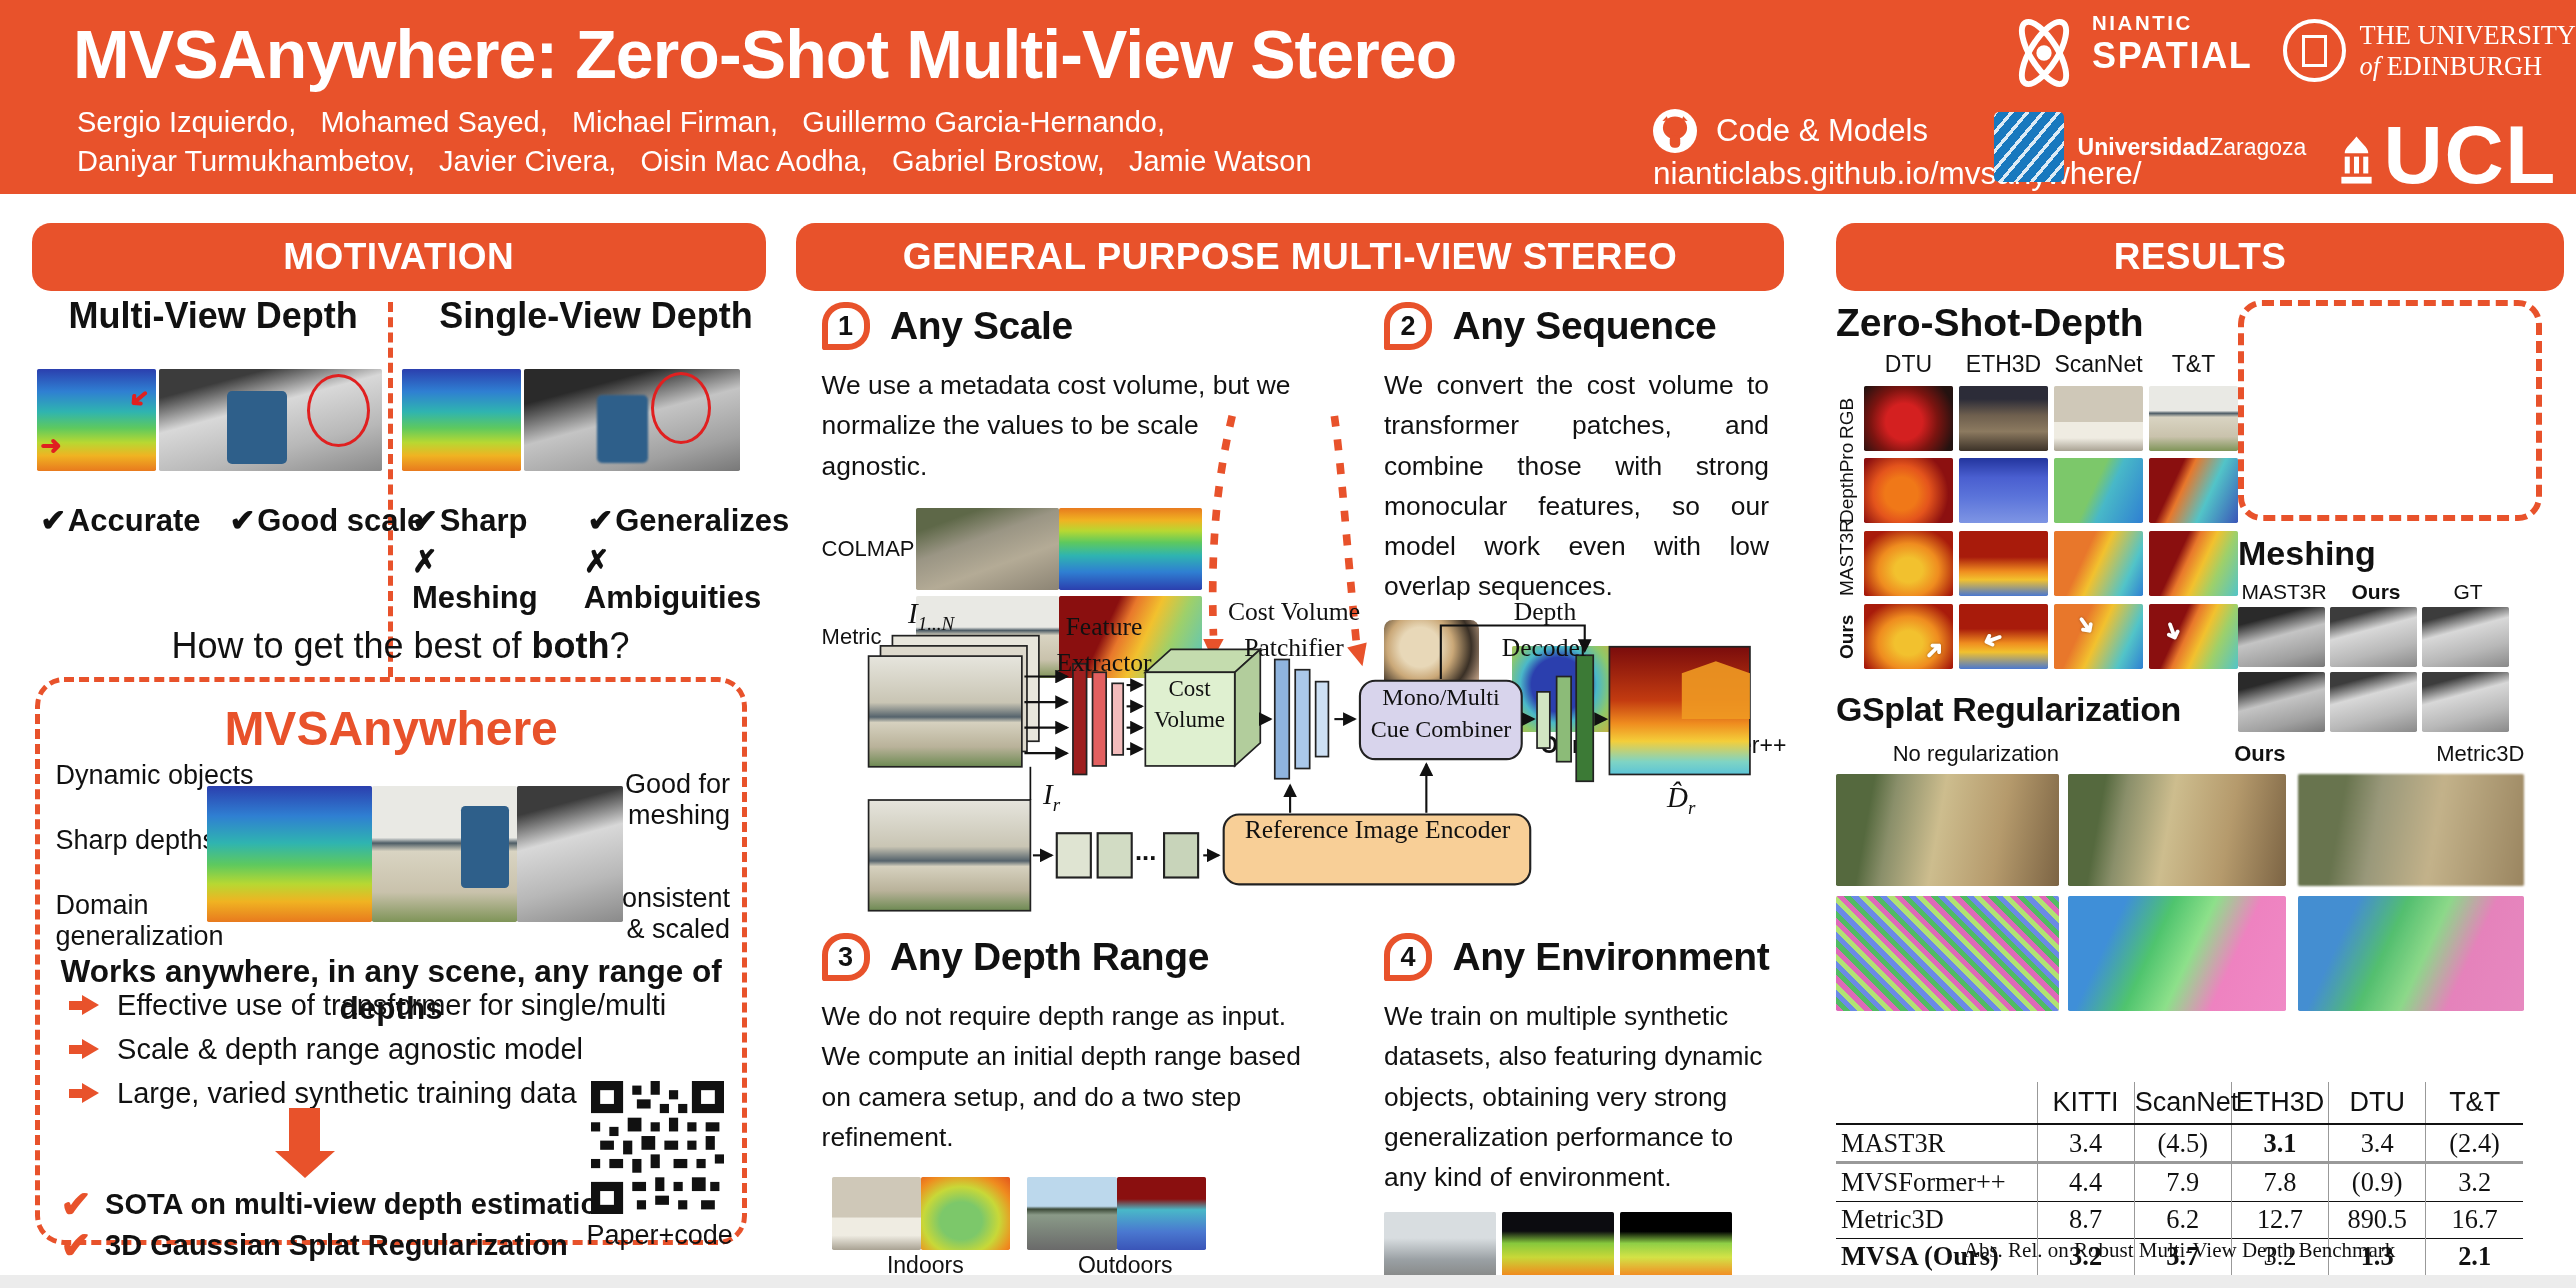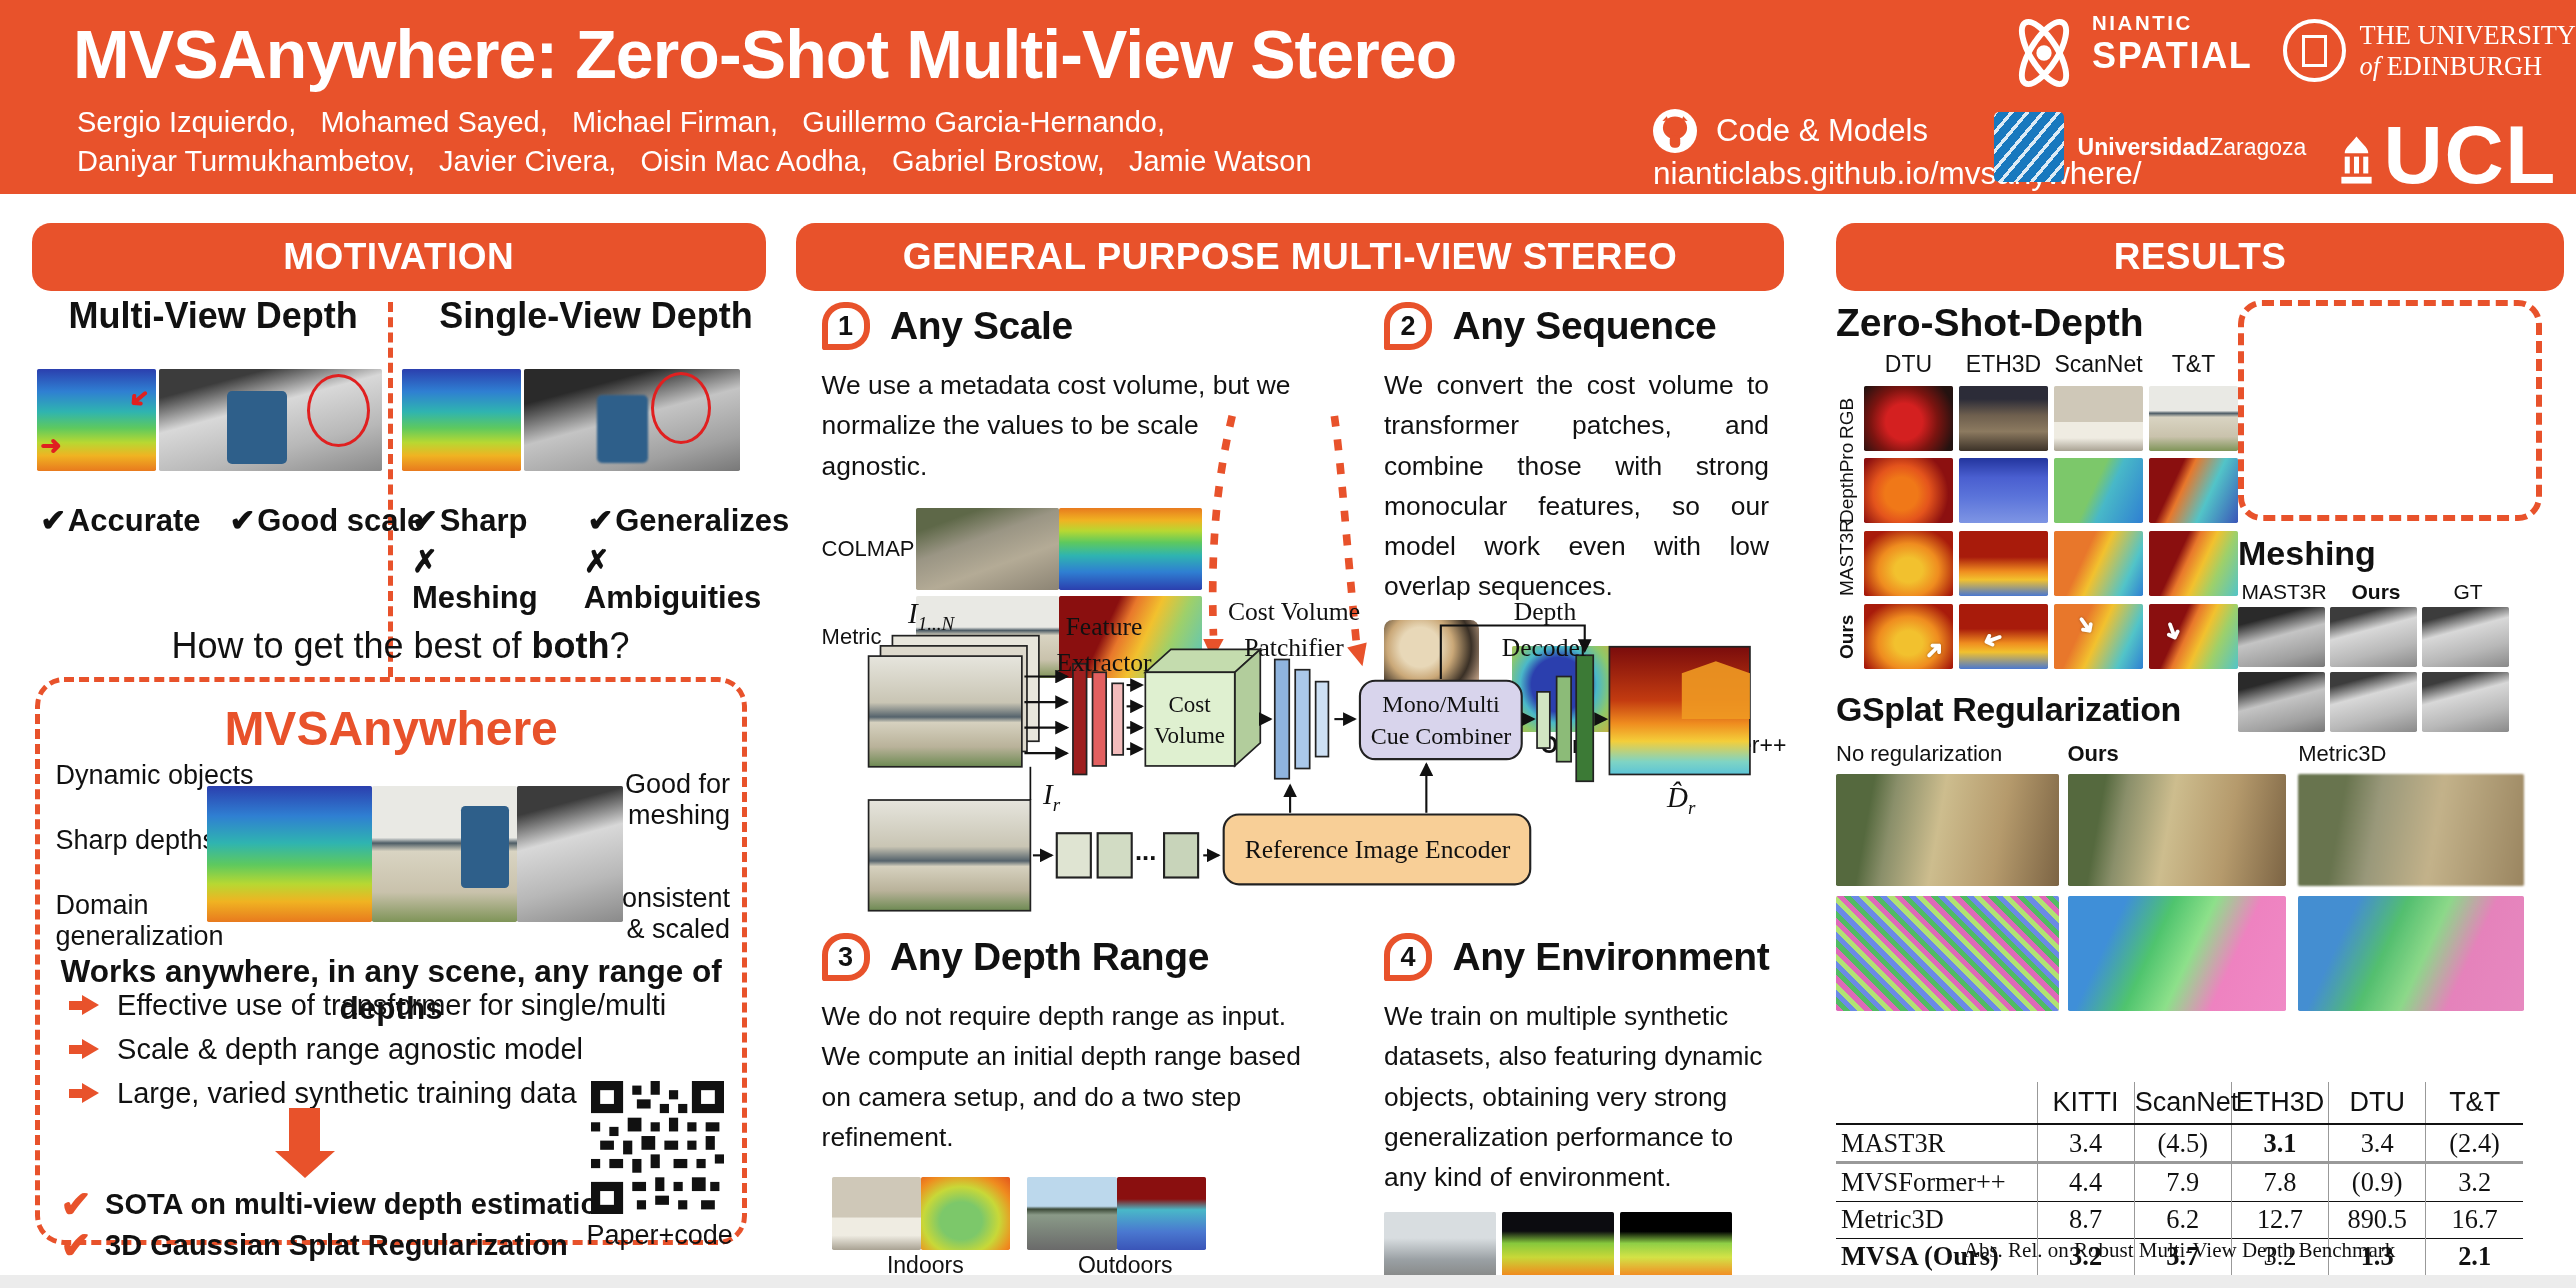--- a/index.html
+++ b/index.html
@@ -59,33 +59,33 @@
   .sec-head{display:flex;align-items:center;gap:20.4px}
   .badge{width:48px;height:48px;border:6px solid var(--orange);border-radius:22px 22px 22px 2.6px;display:flex;align-items:center;justify-content:center;font-size:27px;font-weight:800}
   .sec-title{font-size:39px;font-weight:800;letter-spacing:-0.4px}
   .sec-text{font-size:26.4px;line-height:1.52;margin-top:15.3px}
   .j{text-align:justify}
   .figrow{display:flex;align-items:center}
   .figlab{font-size:22px}
   .cap{font-size:23px;text-align:center}
   .cap.b{font-weight:800}
   .dg-lab{font-family:var(--serif);font-size:25.6px;text-align:center;line-height:36px}
-  .dg-box-lab{font-family:var(--serif);display:flex;flex-direction:column;align-items:center;justify-content:center;text-align:center}
+  .dg-box-lab{font-family:var(--serif);display:flex;flex-direction:column;align-items:center;text-align:center}
   .mathlab{font-family:var(--serif);font-style:italic;font-size:29px}
   .mathlab sub{font-size:19px}
   
   .r-h1{font-size:39px;font-weight:800}
   .r-h2{font-size:34px;font-weight:800}
   .zs-grid{left:0;top:128px;display:grid;grid-template-columns:22px repeat(4,89px);column-gap:6px;row-gap:7.7px;align-items:center}
   .zs-col{font-size:23px;text-align:center}
   .zs-row{writing-mode:vertical-rl;transform:rotate(180deg);font-size:19px;text-align:center;height:65px}
   .zs-cell{width:89px;height:65px}
   .dashed-box{left:402px;top:77px;width:304px;height:221px;border:6px dashed var(--orange);border-radius:24px}
   .mesh-lab{font-size:21px;text-align:center}
-  .gs-lab{font-size:22px;text-align:left}
+  .gs-lab{font-size:22px;text-align:right}
   .bench{border-collapse:collapse;table-layout:fixed;width:687px;font-family:var(--serif)}
   .bench th{font-family:var(--sans);font-weight:400;font-size:27px;padding:5.1px 0}
   .bench td{font-size:26.4px;text-align:center;padding:2.6px 0}
   .bench td:first-child{text-align:left;padding-left:5.1px}
   .bench th+th,.bench td+td{border-left:1.7px solid #999}
   .bench tr.h{border-bottom:2.6px solid #111}
   .bench tr.r1{border-bottom:3.4px solid #999}
   .bench tr.r2,.bench tr.r3{border-bottom:1.7px solid #111}
   .bench tr.r4{border-bottom:2.6px solid #888}
   .bench .b{font-weight:700}

